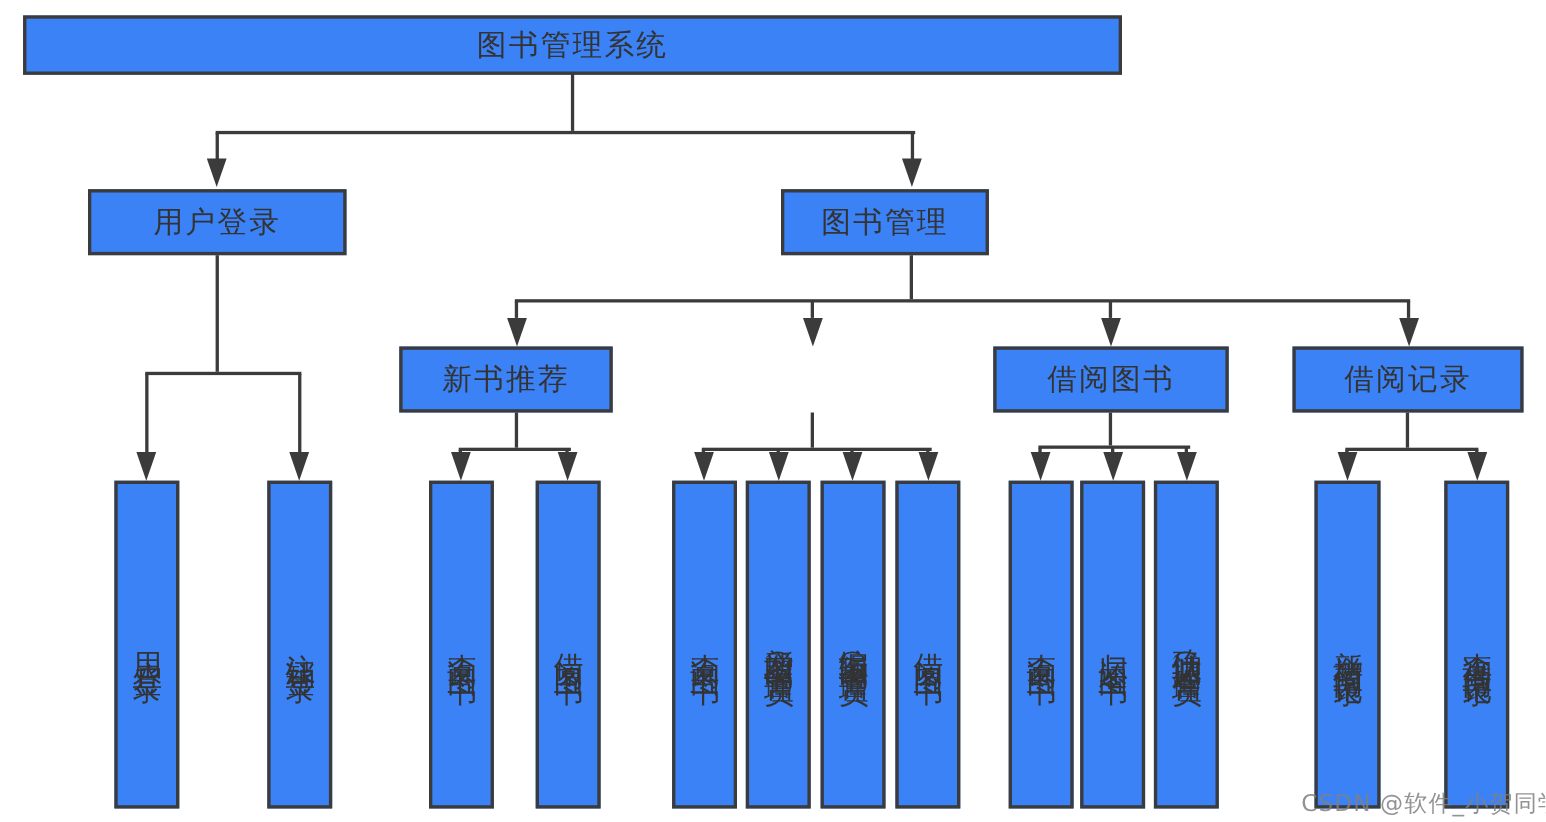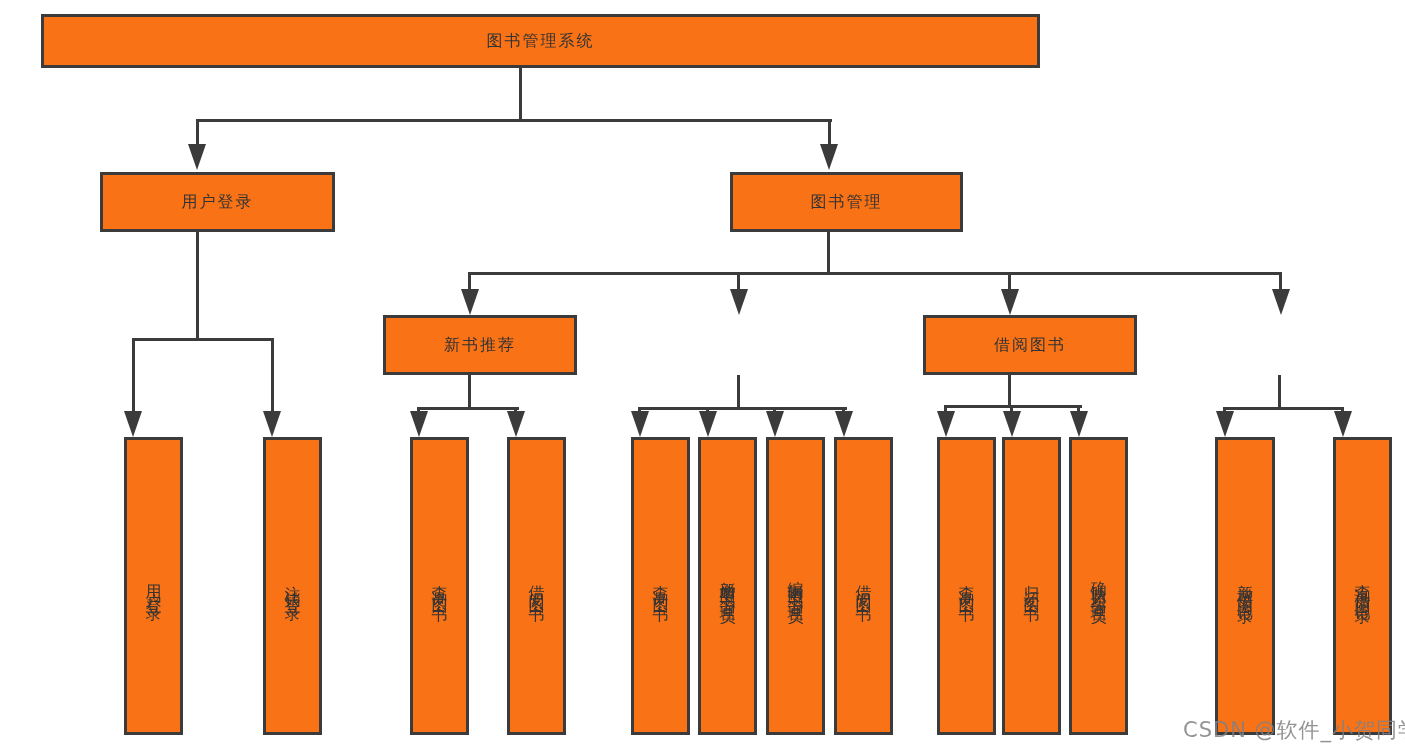--- a/index.html
+++ b/index.html
@@ -7,30 +7,29 @@
     position:relative;
     width:1405px;height:747px;
     background:#ffffff;
     font-family:"DejaVu Sans","Liberation Sans",sans-serif;
     overflow:hidden;
   }
   .node{
     position:absolute;
     box-sizing:border-box;
     border:3px solid #3b3b3b;
-    background:#f97316;
+    background:#3b82f6;
     color:#333333;
     display:flex;
     align-items:center;
     justify-content:center;
-    font-size:16px;
+    font-size:27px;
     letter-spacing:2px;
     text-align:center;
     white-space:nowrap;
-    margin-left:20px;
   }
   .vnode{
     writing-mode:vertical-rl;
     text-orientation:mixed;
     letter-spacing:7px;
     white-space:normal;
     line-height:1;
   }
   .vline,.hline{
     position:absolute;
@@ -56,27 +55,28 @@
 </style>
 </head>
 <body>
 
 <div id="canvas">
 
   <div class="node" style="left:21px;top:14px;width:999px;height:54px;">图书管理系统</div>
 
   <div class="node" style="left:80px;top:172px;width:235px;height:60px;">用户登录</div>
 
-  <div class="node" style="left:710px;top:172px;width:233px;height:60px;">图书管理</div>
+  <div class="node" style="left:710px;top:172px;width:189px;height:60px;">图书管理</div>
 
   <div class="node" style="left:363px;top:315px;width:194px;height:60px;">新书推荐</div>
 
 
   <div class="node" style="left:903px;top:315px;width:214px;height:60px;">借阅图书</div>
 
+  <div class="node" style="left:1175px;top:315px;width:210px;height:60px;">借阅记录</div>
 
   <div class="node vnode" style="left:104px;top:437px;width:59px;height:298px;">用户登录</div>
 
   <div class="node vnode" style="left:243px;top:437px;width:59px;height:298px;">注销登录</div>
 
   <div class="node vnode" style="left:390px;top:437px;width:59px;height:298px;">查询图书</div>
 
   <div class="node vnode" style="left:487px;top:437px;width:59px;height:298px;">借阅图书</div>
 
   <div class="node vnode" style="left:611px;top:437px;width:59px;height:298px;">查询图书</div>

